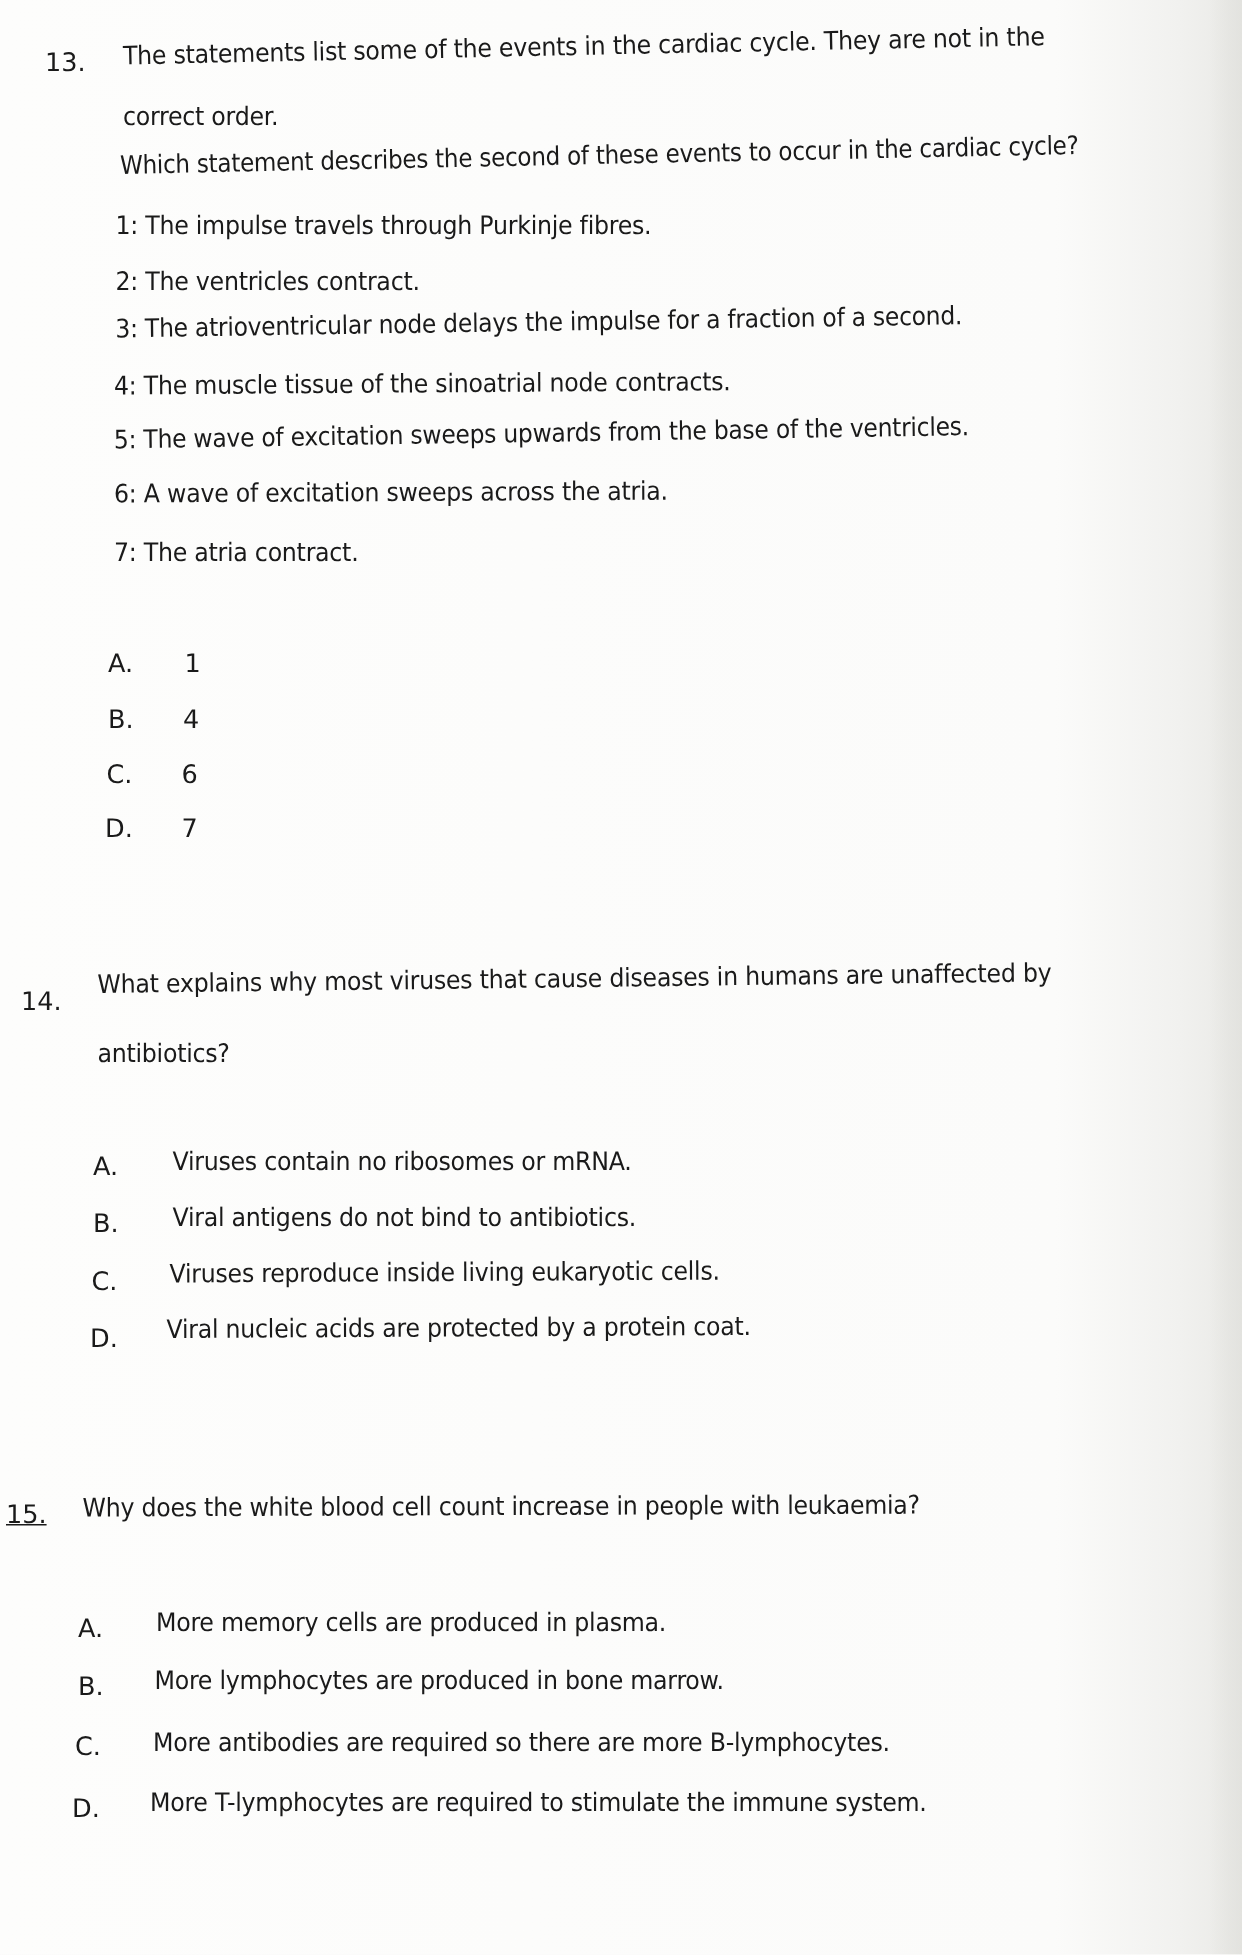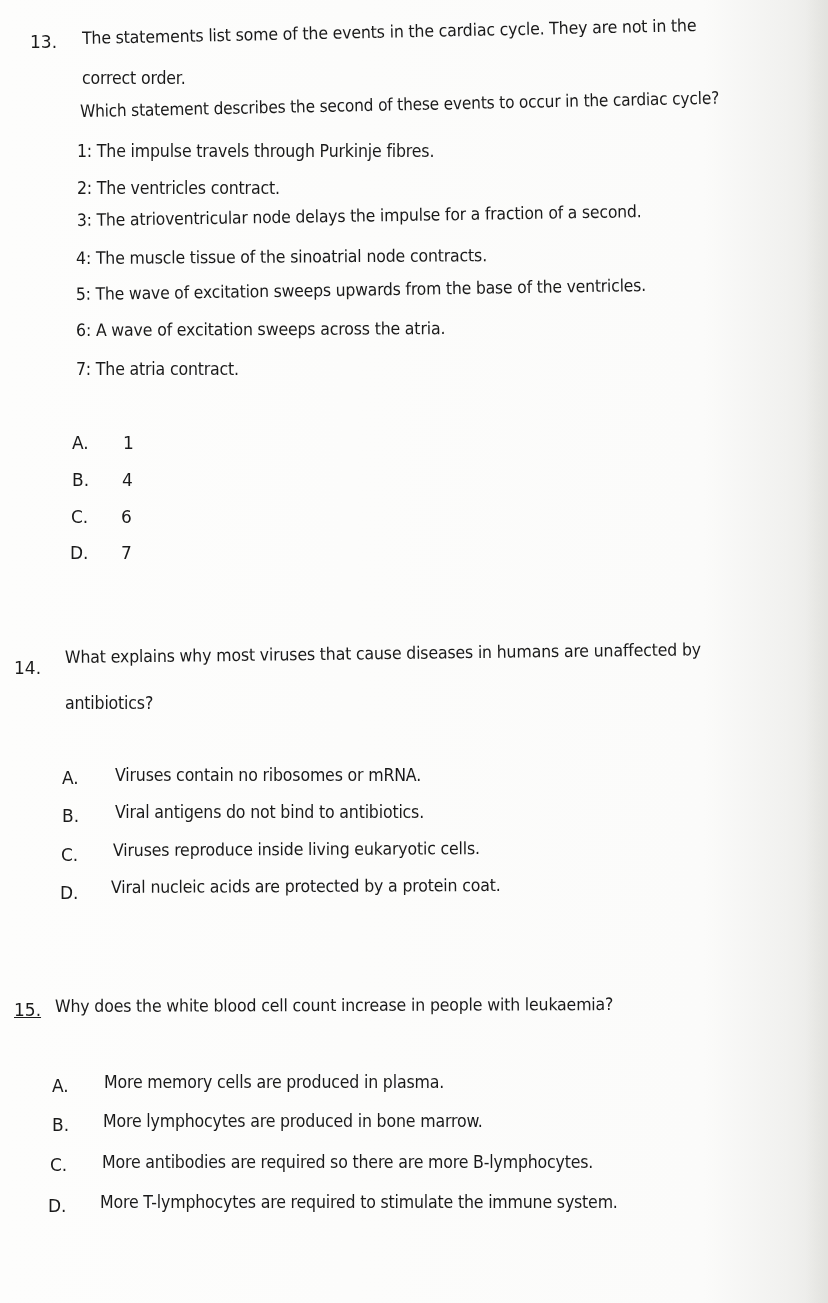--- a/index.html
+++ b/index.html
@@ -114,21 +114,21 @@
         <span class="opt-text" style="left:113px; top:840px; transform: rotate(-0.3deg) scaleX(0.93);">Viruses reproduce inside living eukaryotic cells.</span>
       </div>
       <div>
         <span class="opt-letter" style="left:60px; top:883px;">D.</span>
         <span class="opt-text" style="left:111px; top:877px; transform: rotate(-0.3deg) scaleX(0.93);">Viral nucleic acids are protected by a protein coat.</span>
       </div>
     </div>
   </div>
 
   <div>
-    <span class="qnum" style="left:14px; top:1000px;text-decoration:underline;">15.</span>
+    <span class="qnum" style="left:4px; top:1000px;text-decoration:underline;">15.</span>
     <span class="line" style="left:55px; top:996px; transform: rotate(-0.2deg) scaleX(0.93);">Why does the white blood cell count increase in people with leukaemia?</span>
 
     <div>
       <div>
         <span class="opt-letter" style="left:52px; top:1076px;">A.</span>
         <span class="opt-text" style="left:104px; top:1072px; transform: scaleX(0.93);">More memory cells are produced in plasma.</span>
       </div>
       <div>
         <span class="opt-letter" style="left:52px; top:1115px;">B.</span>
         <span class="opt-text" style="left:103px; top:1111px; transform: scaleX(0.93);">More lymphocytes are produced in bone marrow.</span>

